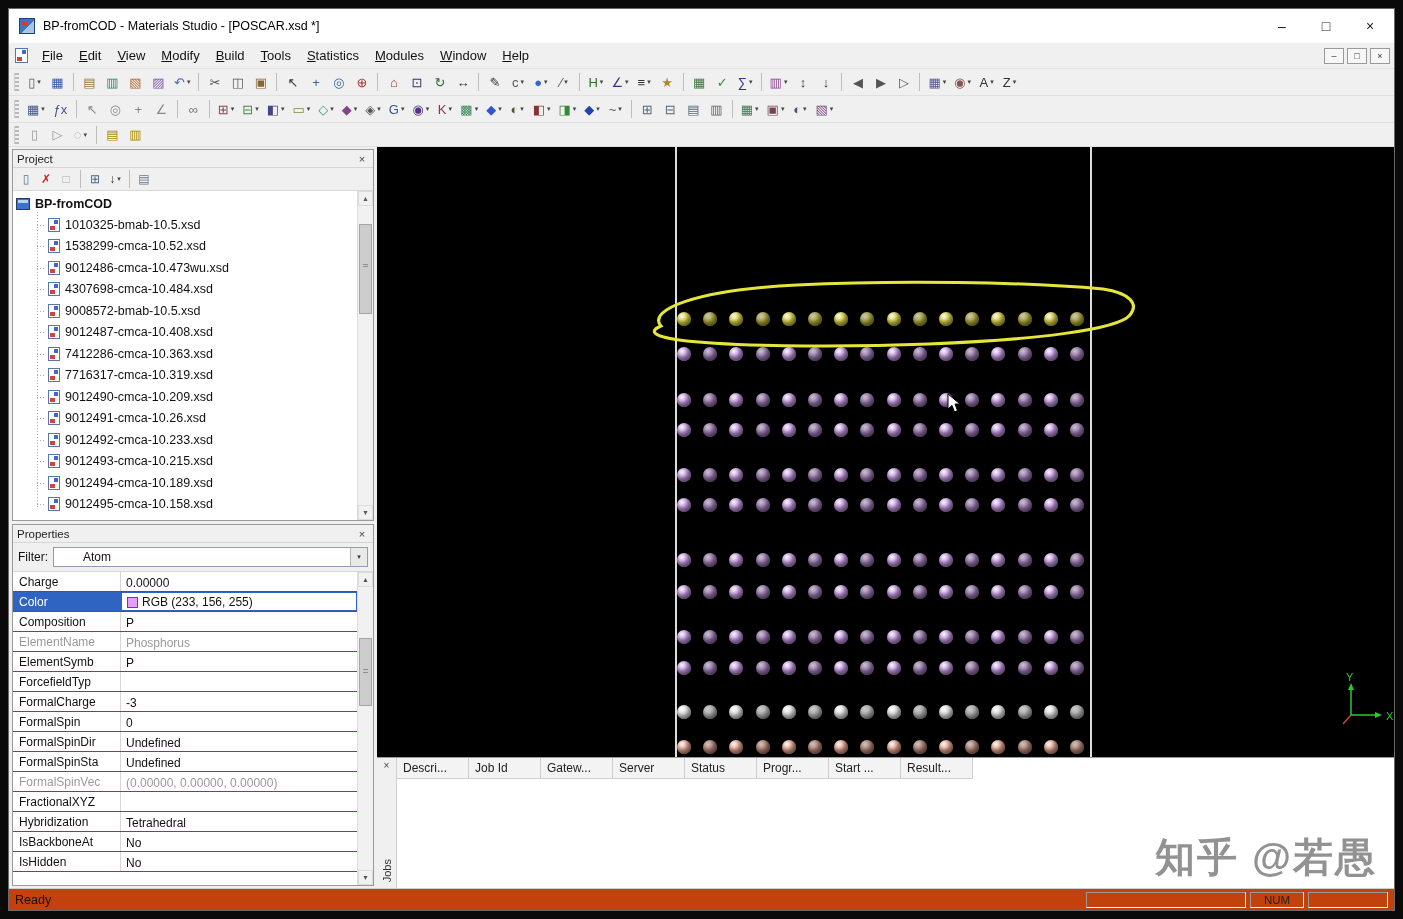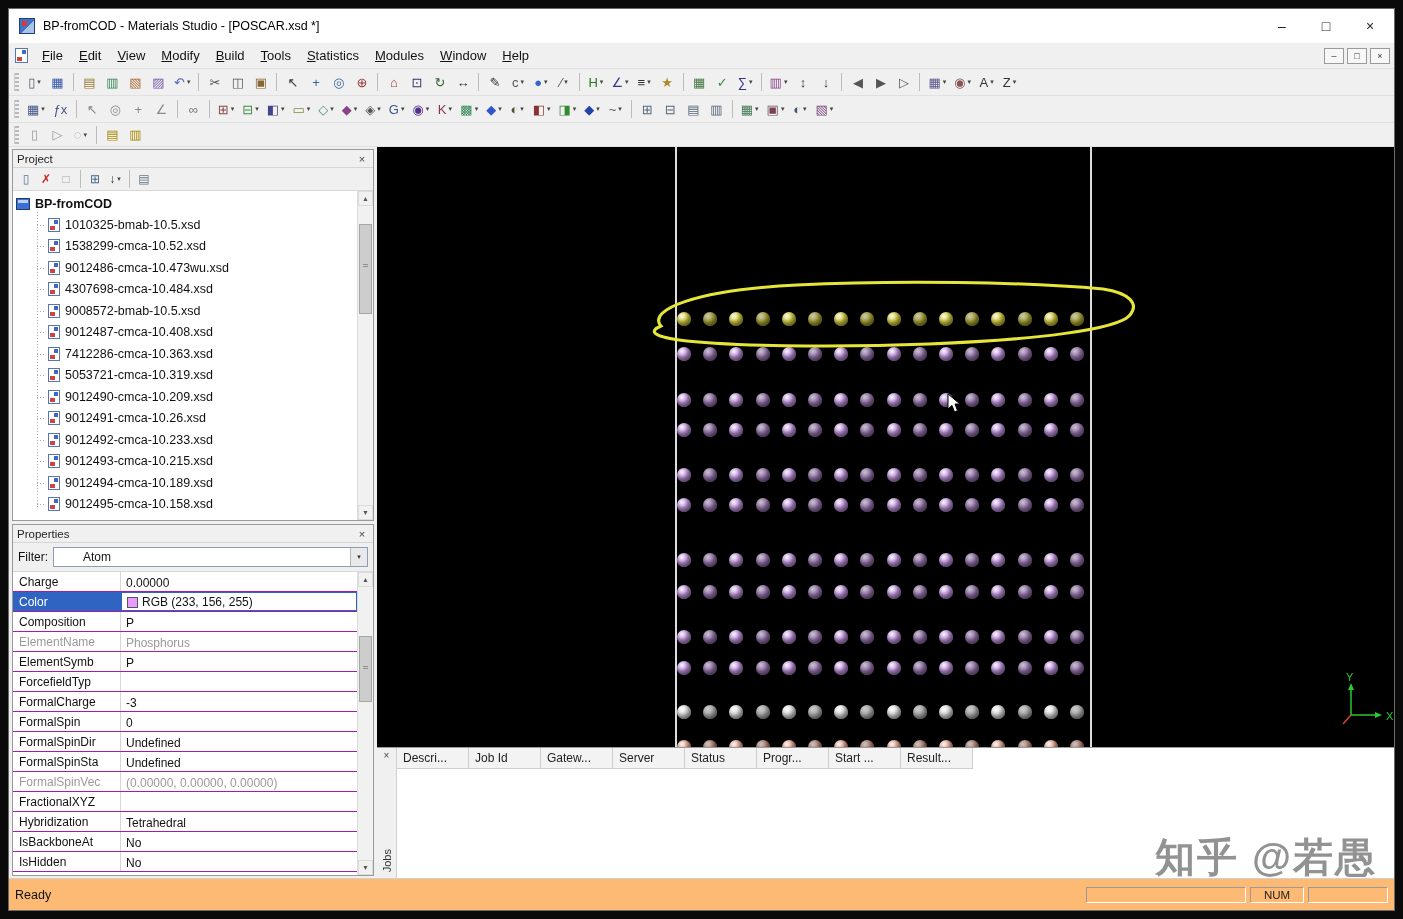--- a/index.html
+++ b/index.html
@@ -121,21 +121,21 @@
                flex-direction:column; align-items:center; padding:2px 0 6px 0; }
   .jobs-close { font-size:10px; color:#444; }
   .jobs-tab { margin-top:auto; writing-mode:vertical-rl; transform:rotate(180deg); font-size:11px; color:#333; }
   .jobs-body { flex:1; display:flex; flex-direction:column; min-width:0; }
   .jobs-header { height:21px; flex:none; display:flex; background:#fff; }
   .jobs-col { width:72px; flex:none; background:#f3f3f3; border-right:1px solid #cfcfcf; border-bottom:1px solid #cfcfcf;
               padding:3px 6px 0 6px; font-size:12px; color:#222; white-space:nowrap; overflow:hidden; }
   .jobs-list { flex:1; background:#fff; }
 
   
-  .statusbar { height:32px; flex:none; display:flex; align-items:center; background:#fdba74;
+  .statusbar { height:22px; flex:none; display:flex; align-items:center; background:#c2410c;
                border-top:1px solid #d0d0d0; padding:0 6px; font-size:12.5px; }
   .sb-spacer { flex:1; }
   .sb-cell { height:16px; border:1px solid; border-color:#9a9a9a #ffffff #ffffff #9a9a9a; margin-left:4px;
              display:flex; align-items:center; justify-content:center; font-size:11.5px; color:#222; }
   .sb-cell.c1 { width:160px; }
   .sb-cell.c2 { width:54px; }
   .sb-cell.c3 { width:80px; }
 
   .watermark { position:absolute; right:26px; bottom:34px; font-size:40px; font-weight:bold;
                color:rgba(110,110,110,.75); z-index:50; letter-spacing:2px; }
@@ -537,21 +537,21 @@
                 <div class="tree-item">
                   <span class="doc-icon"></span>
                   <span class="tree-label">9012487-cmca-10.408.xsd</span>
                 </div>
                 <div class="tree-item">
                   <span class="doc-icon"></span>
                   <span class="tree-label">7412286-cmca-10.363.xsd</span>
                 </div>
                 <div class="tree-item">
                   <span class="doc-icon"></span>
-                  <span class="tree-label">5053721-cmca-10.319.xsd</span>
+                  <span class="tree-label">7716317-cmca-10.319.xsd</span>
                 </div>
                 <div class="tree-item">
                   <span class="doc-icon"></span>
                   <span class="tree-label">9012490-cmca-10.209.xsd</span>
                 </div>
                 <div class="tree-item">
                   <span class="doc-icon"></span>
                   <span class="tree-label">9012491-cmca-10.26.xsd</span>
                 </div>
                 <div class="tree-item">

